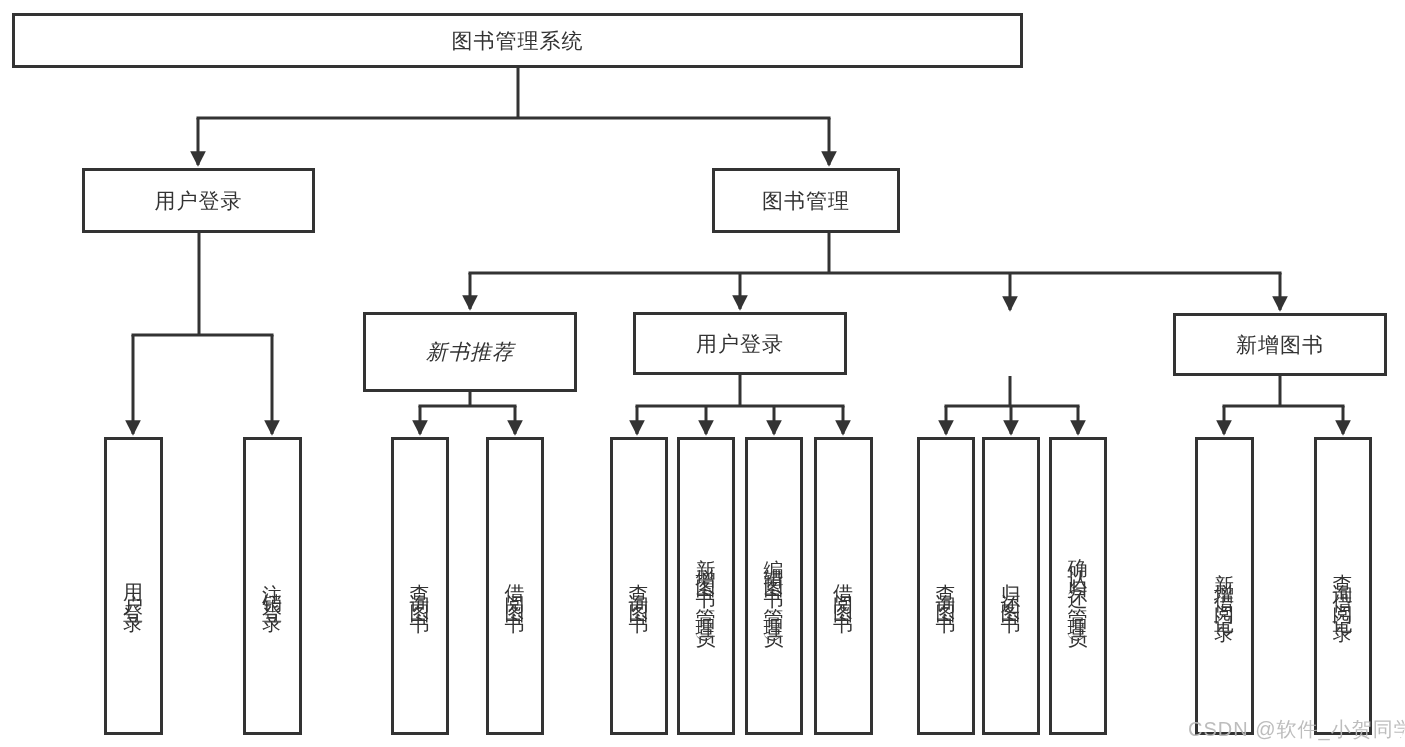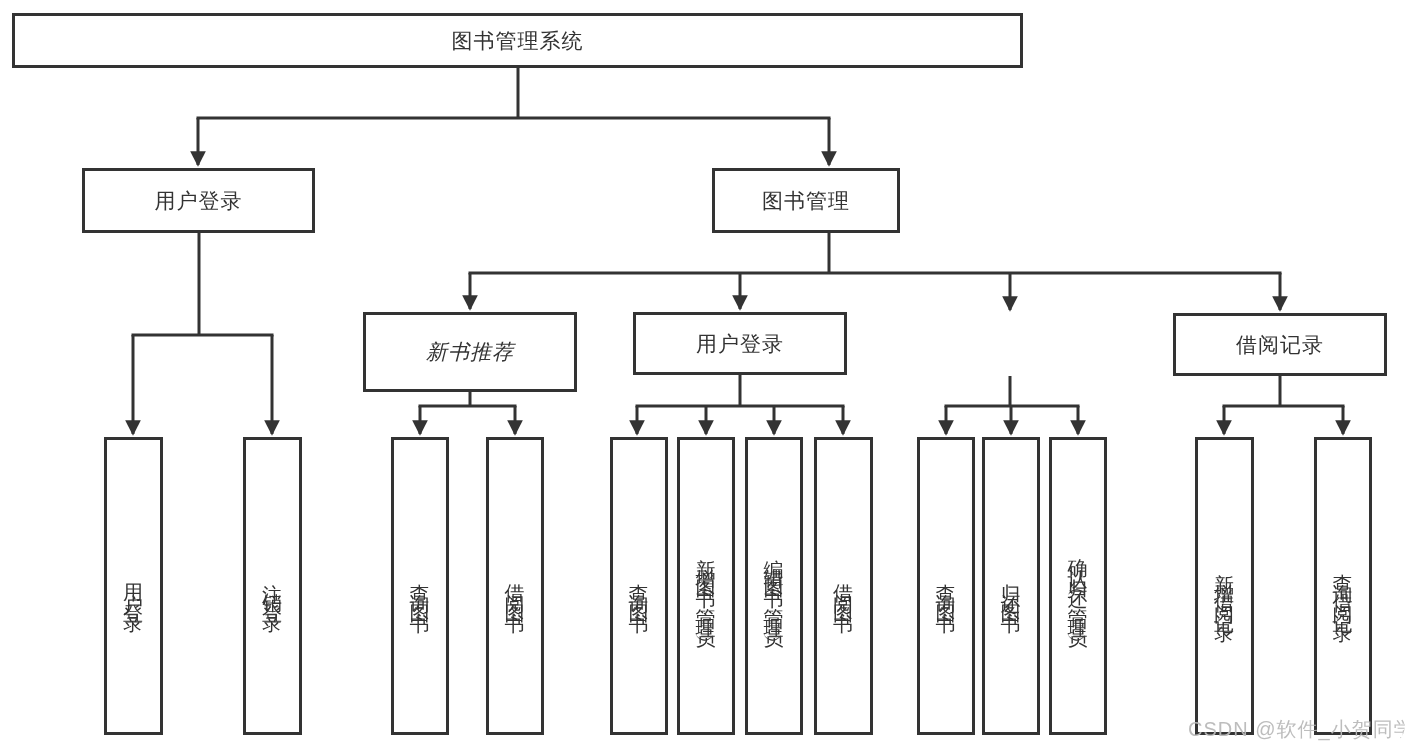--- a/index.html
+++ b/index.html
@@ -138,21 +138,21 @@
     <span>图书管理</span>
   </div>
 
   <div class="node hnode" style="left:363px; top:312px; width:214px; height:80px;font-style:italic;">
     <span>新书推荐</span>
   </div>
   <div class="node hnode" style="left:633px; top:312px; width:214px; height:63px;">
     <span>用户登录</span>
   </div>
   <div class="node hnode" style="left:1173px; top:313px; width:214px; height:63px;">
-    <span>借阅记录</span>
+    <span>新增图书</span>
   </div>
 
   <div class="node vnode" style="left:104px; top:437px; width:59px; height:298px;">
     <span>用户登录</span>
   </div>
   <div class="node vnode" style="left:243px; top:437px; width:59px; height:298px;">
     <span>注销登录</span>
   </div>
 
   <div class="node vnode" style="left:391px; top:437px; width:58px; height:298px;">

